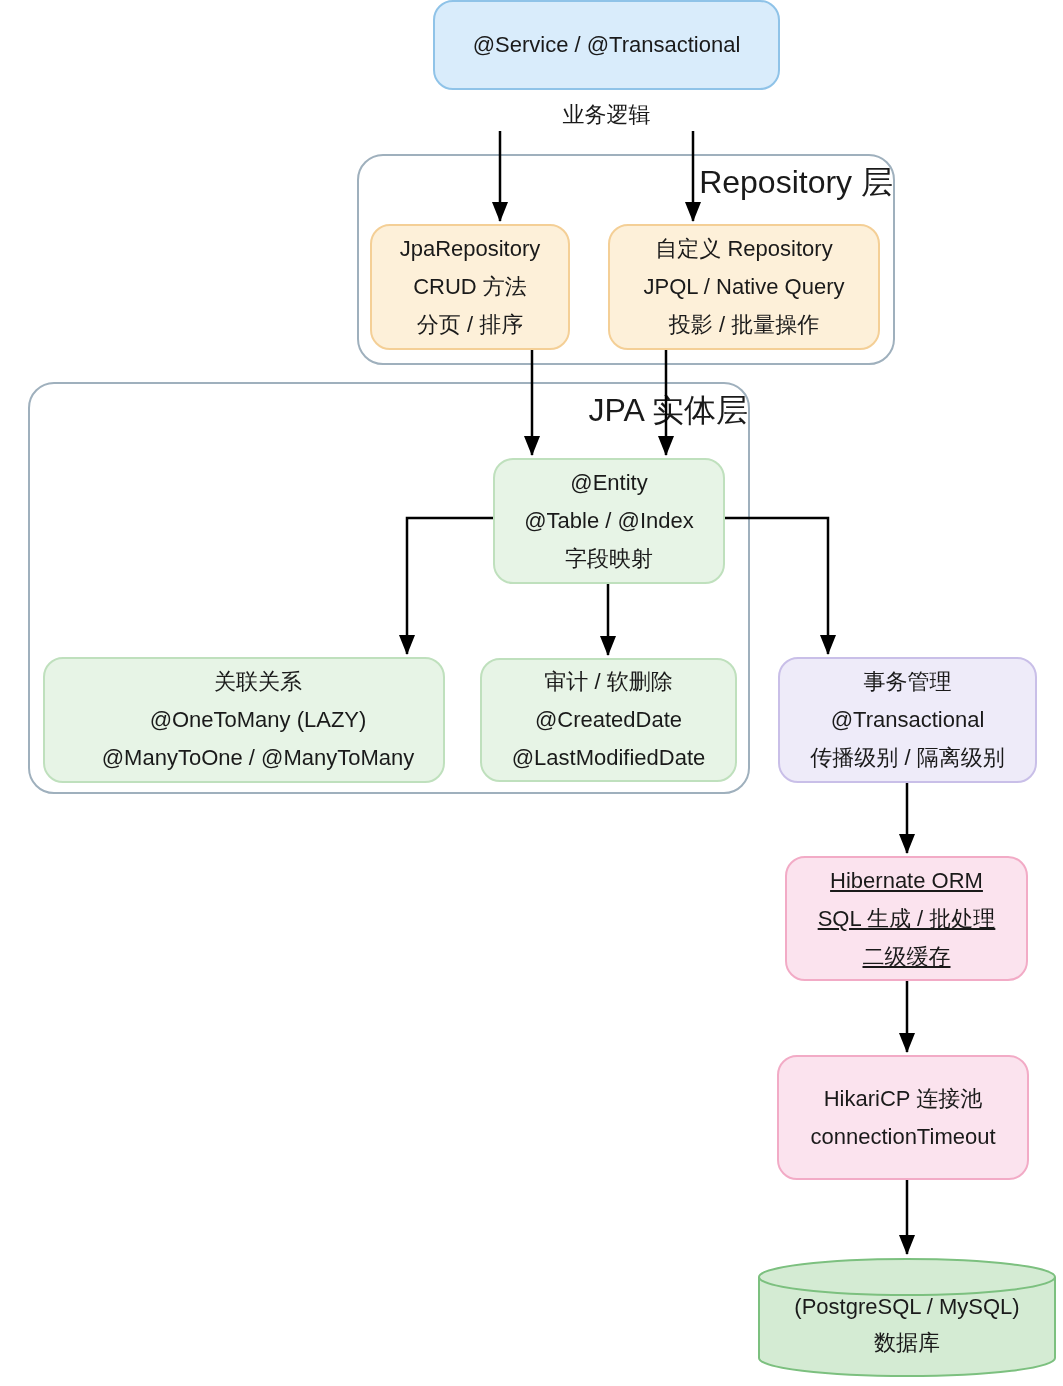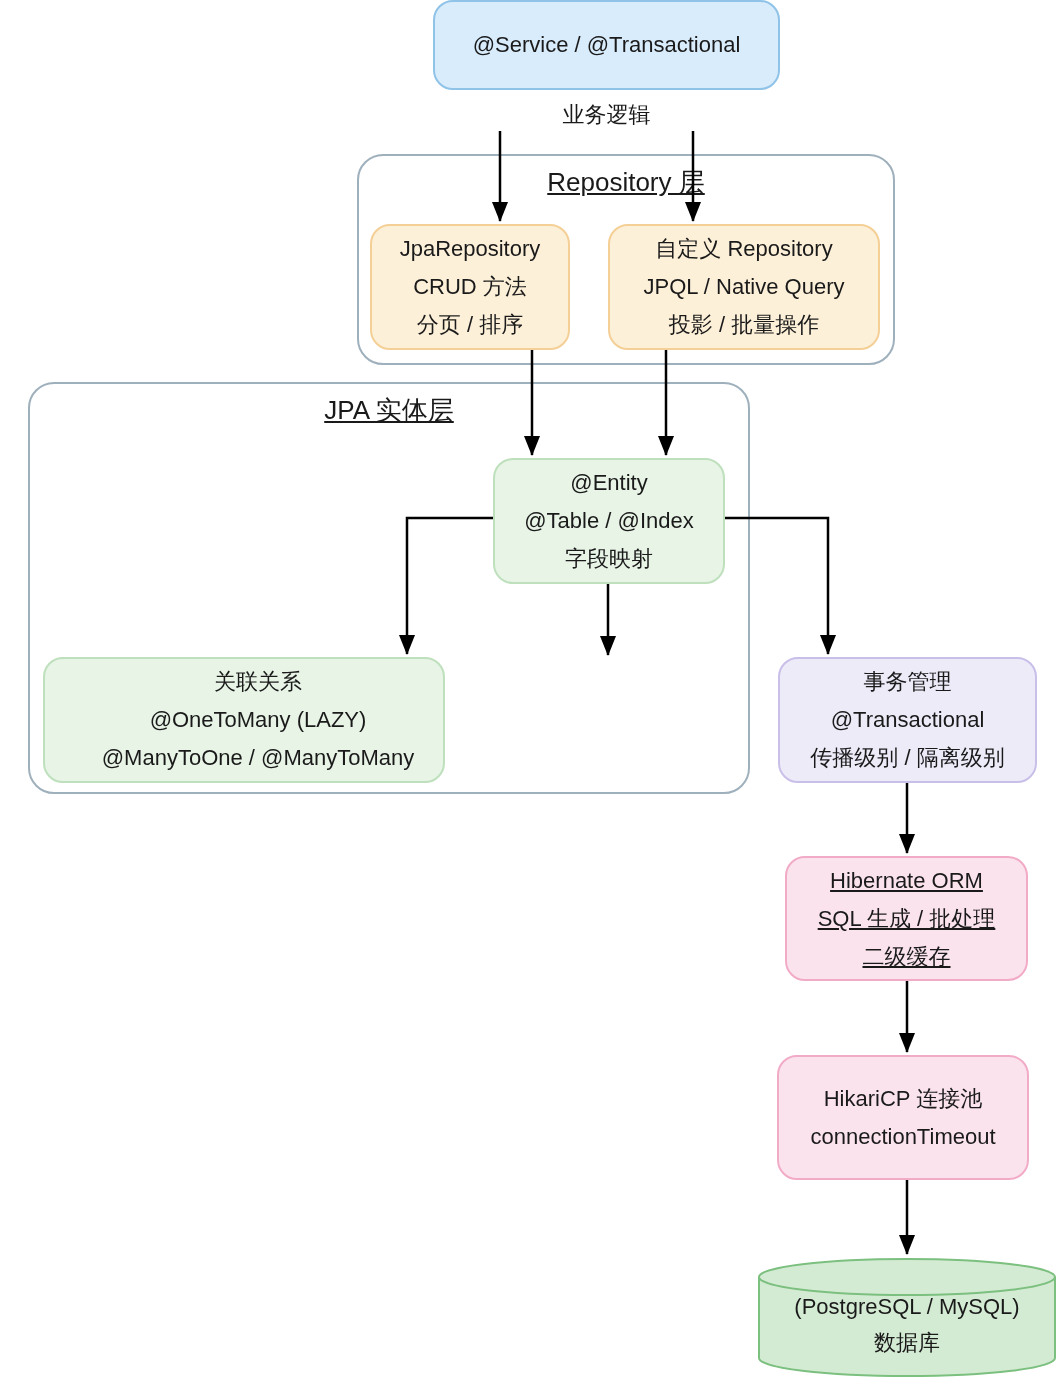--- a/index.html
+++ b/index.html
@@ -21,25 +21,24 @@
     background: #ffffff;
     border: 2px solid var(--container_border, #9fb0bd);
     border-radius: 26px;
     box-sizing: border-box;
   }
   .container-title {
     position: absolute;
     top: 8px;
     left: 0;
     width: 100%;
-    text-align: center;
-    font-size: 26px;
+    text-align: right;
+    font-size: 32px;
     line-height: 36px;
     white-space: nowrap;
-    text-decoration: underline;
   }
   .node {
     position: absolute;
     box-sizing: border-box;
     border: 2px solid;
     border-radius: 20px;
     display: flex;
     flex-direction: column;
     justify-content: center;
     align-items: center;
@@ -143,20 +142,25 @@
     <div class="line">@Table / @Index</div>
     <div class="line">字段映射</div>
   </div>
 
   <div class="node node-green" style="left:43px; top:657px; width:402px; height:126px;padding-left:28px;">
     <div class="line">关联关系</div>
     <div class="line">@OneToMany (LAZY)</div>
     <div class="line">@ManyToOne / @ManyToMany</div>
   </div>
 
+  <div class="node node-green" style="left:480px; top:658px; width:257px; height:124px;">
+    <div class="line">审计 / 软删除</div>
+    <div class="line">@CreatedDate</div>
+    <div class="line">@LastModifiedDate</div>
+  </div>
 
   <div class="node node-purple" style="left:778px; top:657px; width:259px; height:126px;">
     <div class="line">事务管理</div>
     <div class="line">@Transactional</div>
     <div class="line">传播级别 / 隔离级别</div>
   </div>
 
   <div class="node node-pink" style="left:785px; top:856px; width:243px; height:125px;text-decoration:underline;">
     <div class="line">Hibernate ORM</div>
     <div class="line">SQL 生成 / 批处理</div>

